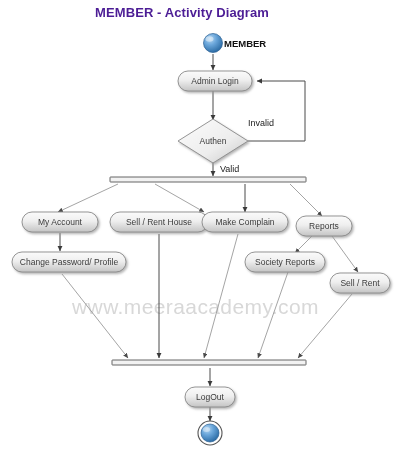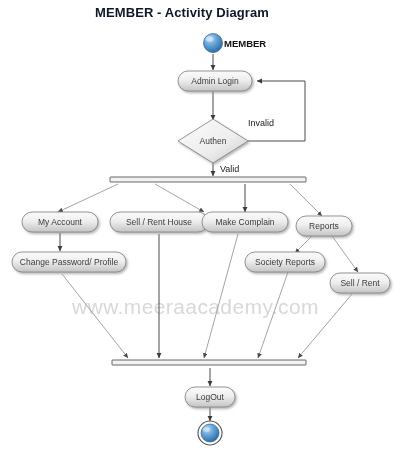--- a/index.html
+++ b/index.html
@@ -16,21 +16,21 @@
     overflow: hidden;
   }
   #page-title {
     position: absolute;
     top: 5px;
     left: 0;
     width: 364px;
     text-align: center;
     font-size: 13px;
     font-weight: bold;
-    color: #0f172a;
+    color: #4c1d95;
     letter-spacing: 0.1px;
   }
   svg#canvas {
     position: absolute;
     left: 0;
     top: 0;
     width: 400px;
     height: 450px;
   }
   .node-label {

